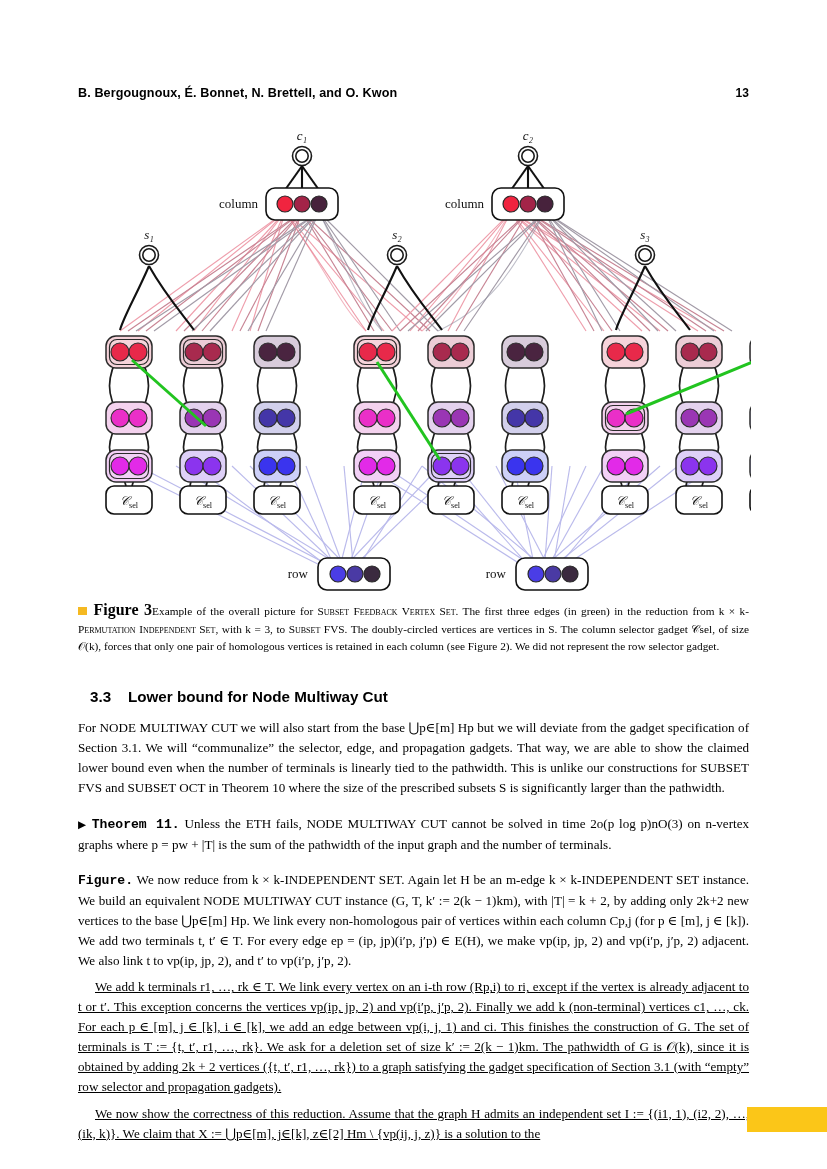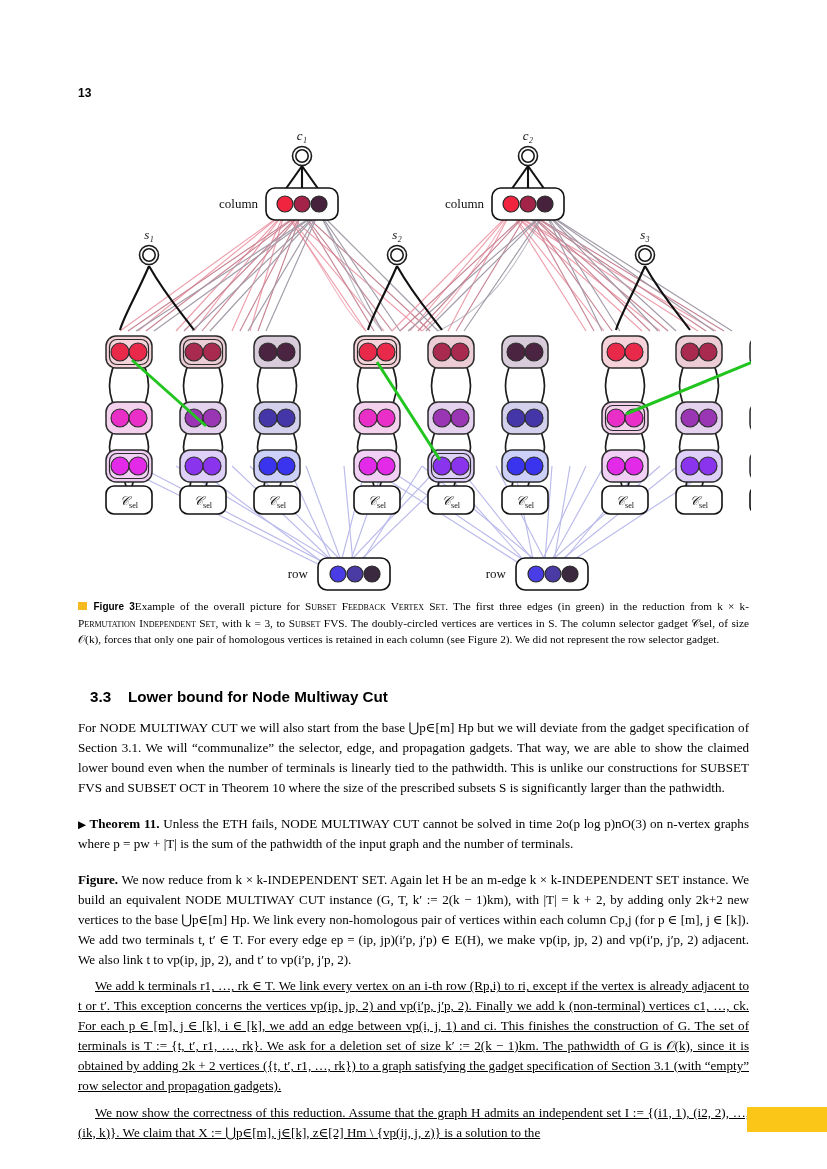--- a/index.html
+++ b/index.html
@@ -59,23 +59,23 @@
   }
   .capmark {
     display: inline-block;
     width: 8.5px;
     height: 8.5px;
     background: #f5b921;
     margin-right: 7px;
     vertical-align: 0px;
   }
   .capbold {
-    font-family: Liberation Sans, sans-serif;
+    font-family: Liberation Serif, serif;
     font-weight: bold;
-    font-size: 10px;
+    font-size: 16px;
   }
 
   
   .sec-head {
     position: absolute;
     left: 90px;
     top: 688px;
     width: 671px;
     font-family: "Liberation Sans", "DejaVu Sans", sans-serif;
     font-weight: bold;
@@ -95,41 +95,42 @@
   #thm-block   { top: 814px; }
   #proof-block { top: 870px; }
 
   .para { margin: 0 0 0 0; }
   .para + .para { margin-top: 7px; text-decoration: underline; }
   .indent { text-indent: 17px; }
 
   .sc { font-variant: small-caps; }
   .it { }
   .bf-sans {
-    font-family: Liberation Serif, serif;
+    font-family: Liberation Mono, monospace;
     font-weight: bold;
   }
   .tri { font-size: 10.5px; }
 
   
   .bottom-bar {
     position: absolute;
     left: 747px;
     top: 1107px;
     width: 80px;
     height: 25px;
     background: #fbc618;
   }
 </style>
 </head>
 <body>
 
 <div class="page">
 
   <div class="runhead">
+    <span class="authors">B. Bergougnoux, É. Bonnet, N. Brettell, and O. Kwon</span>
     <span class="pageno">13</span>
   </div>
 
   <div class="figure-wrap">
     <svg viewBox="0 0 671 470" xmlns="http://www.w3.org/2000/svg">
       <defs>
         <g id="dcircle">
           <circle r="9.5" fill="#ffffff" stroke="#1a1a1a" stroke-width="1.6"></circle>
           <circle r="6.2" fill="#ffffff" stroke="#1a1a1a" stroke-width="1.6"></circle>
         </g>

